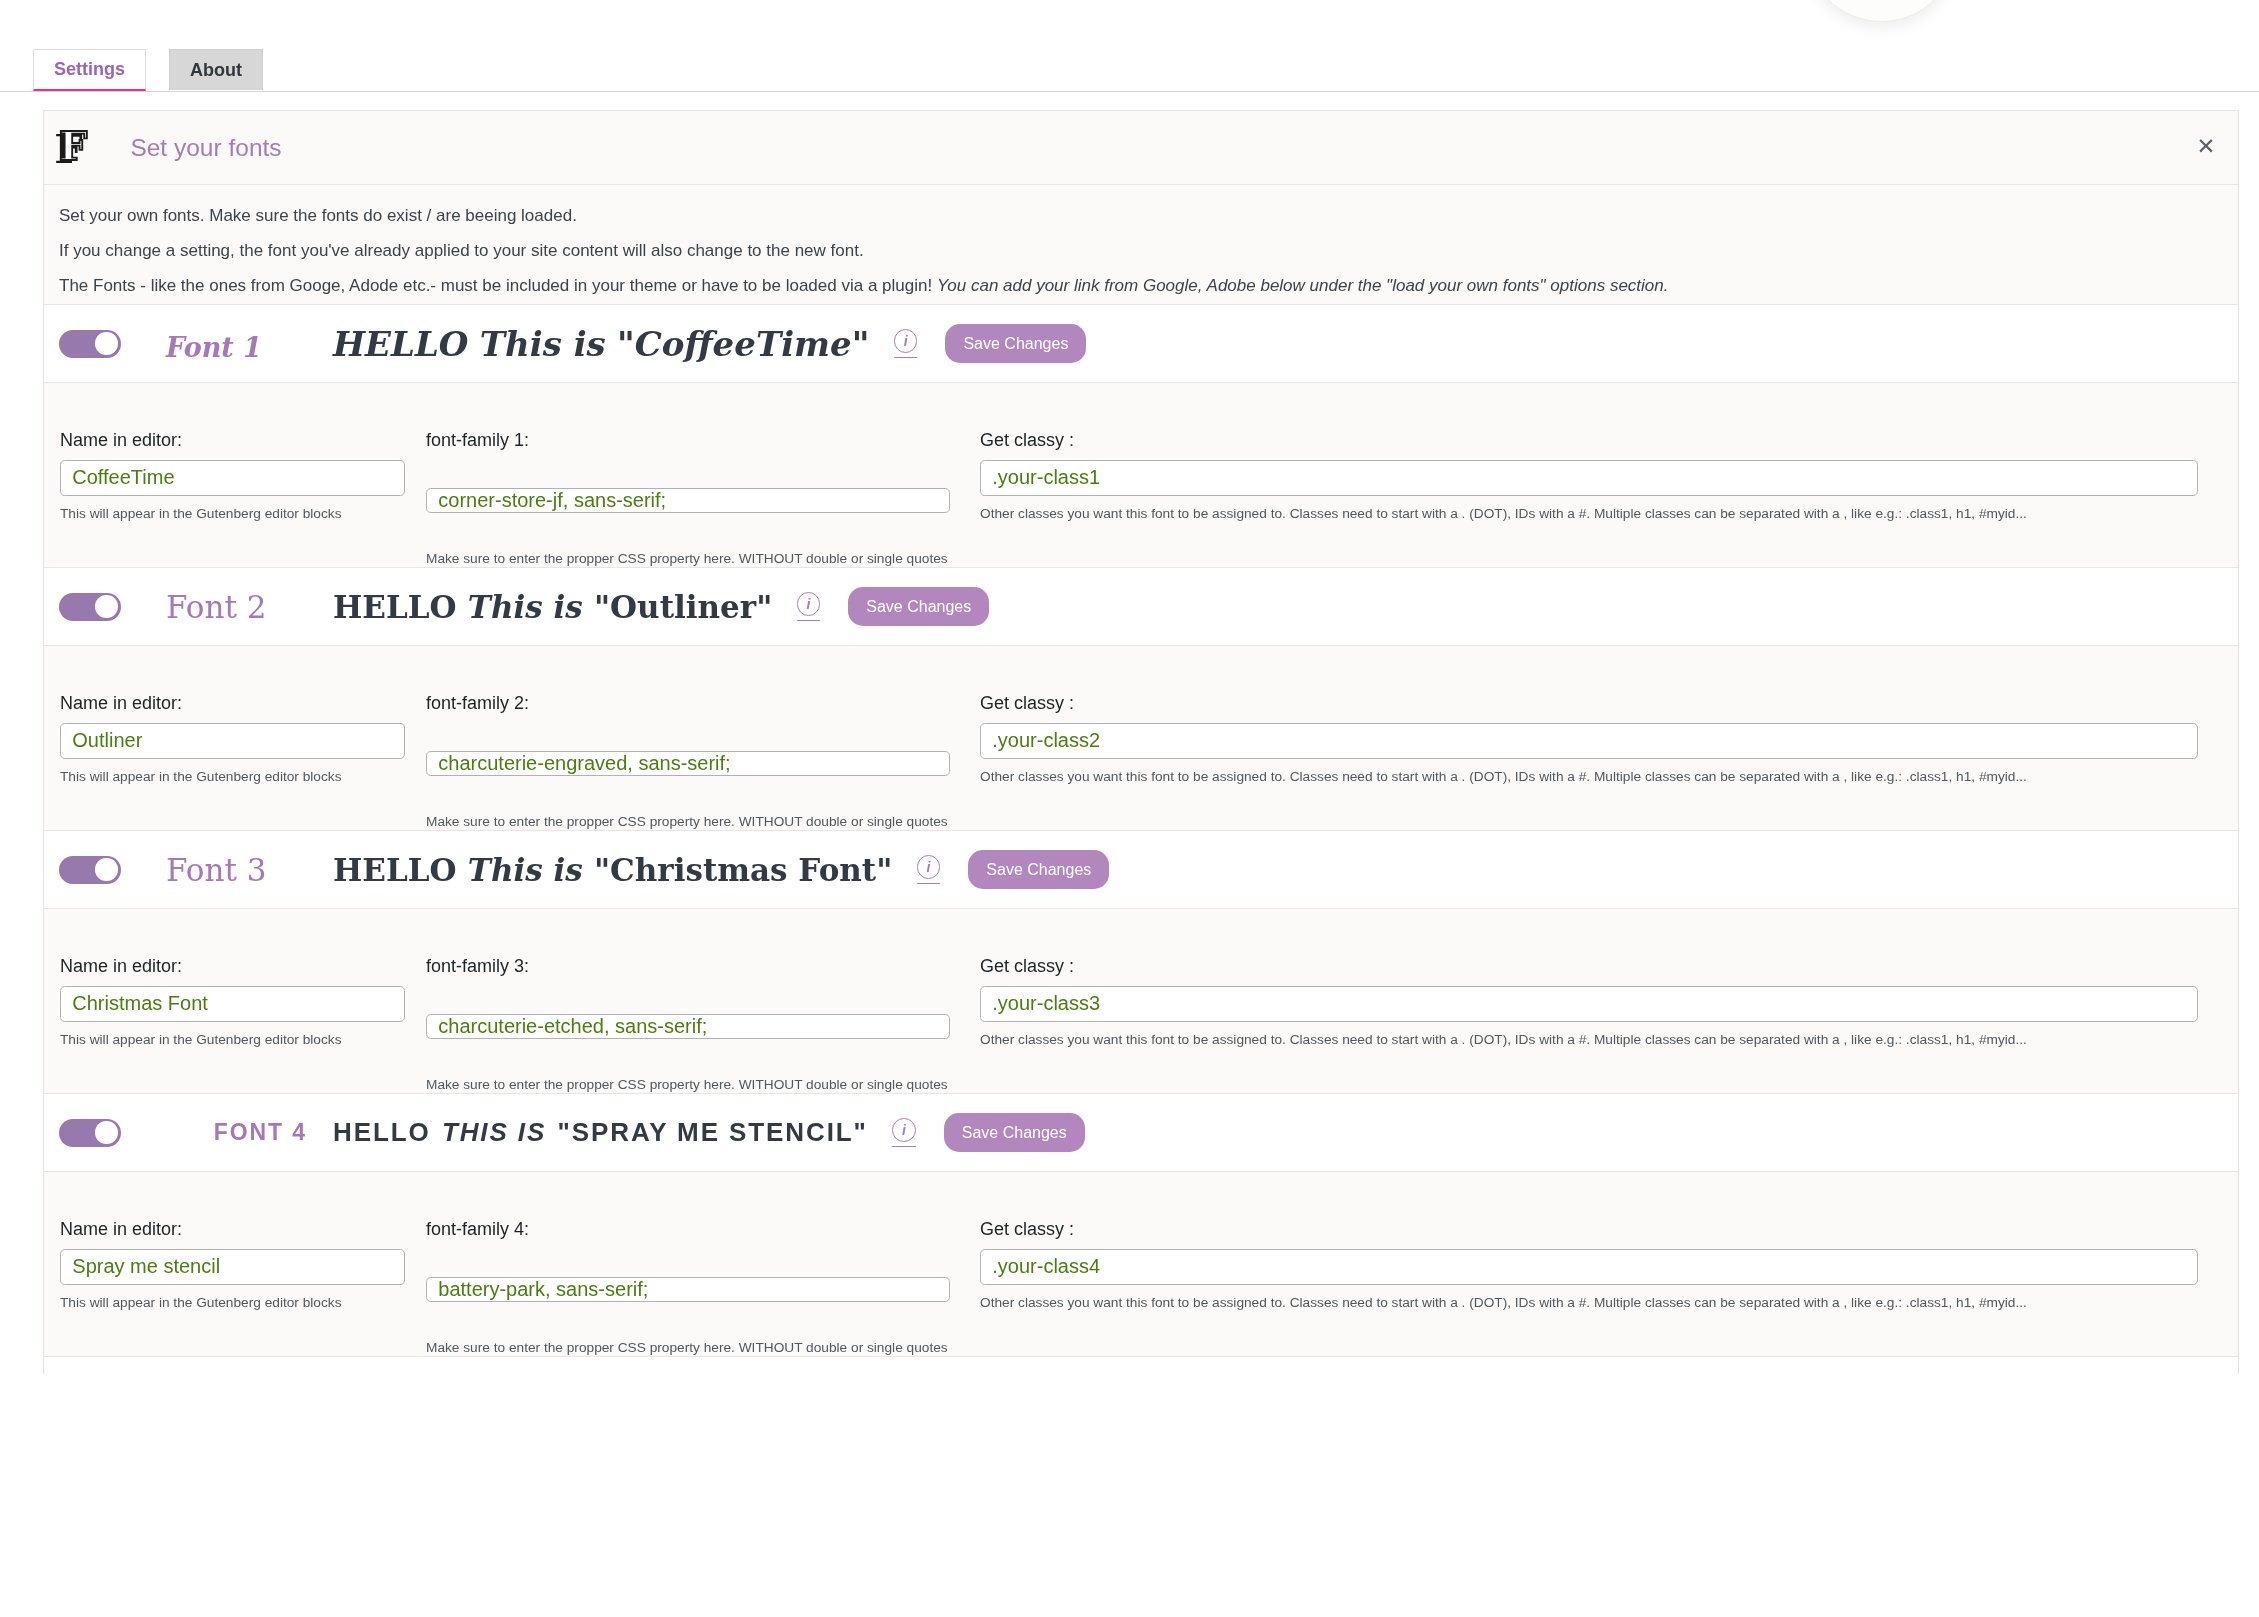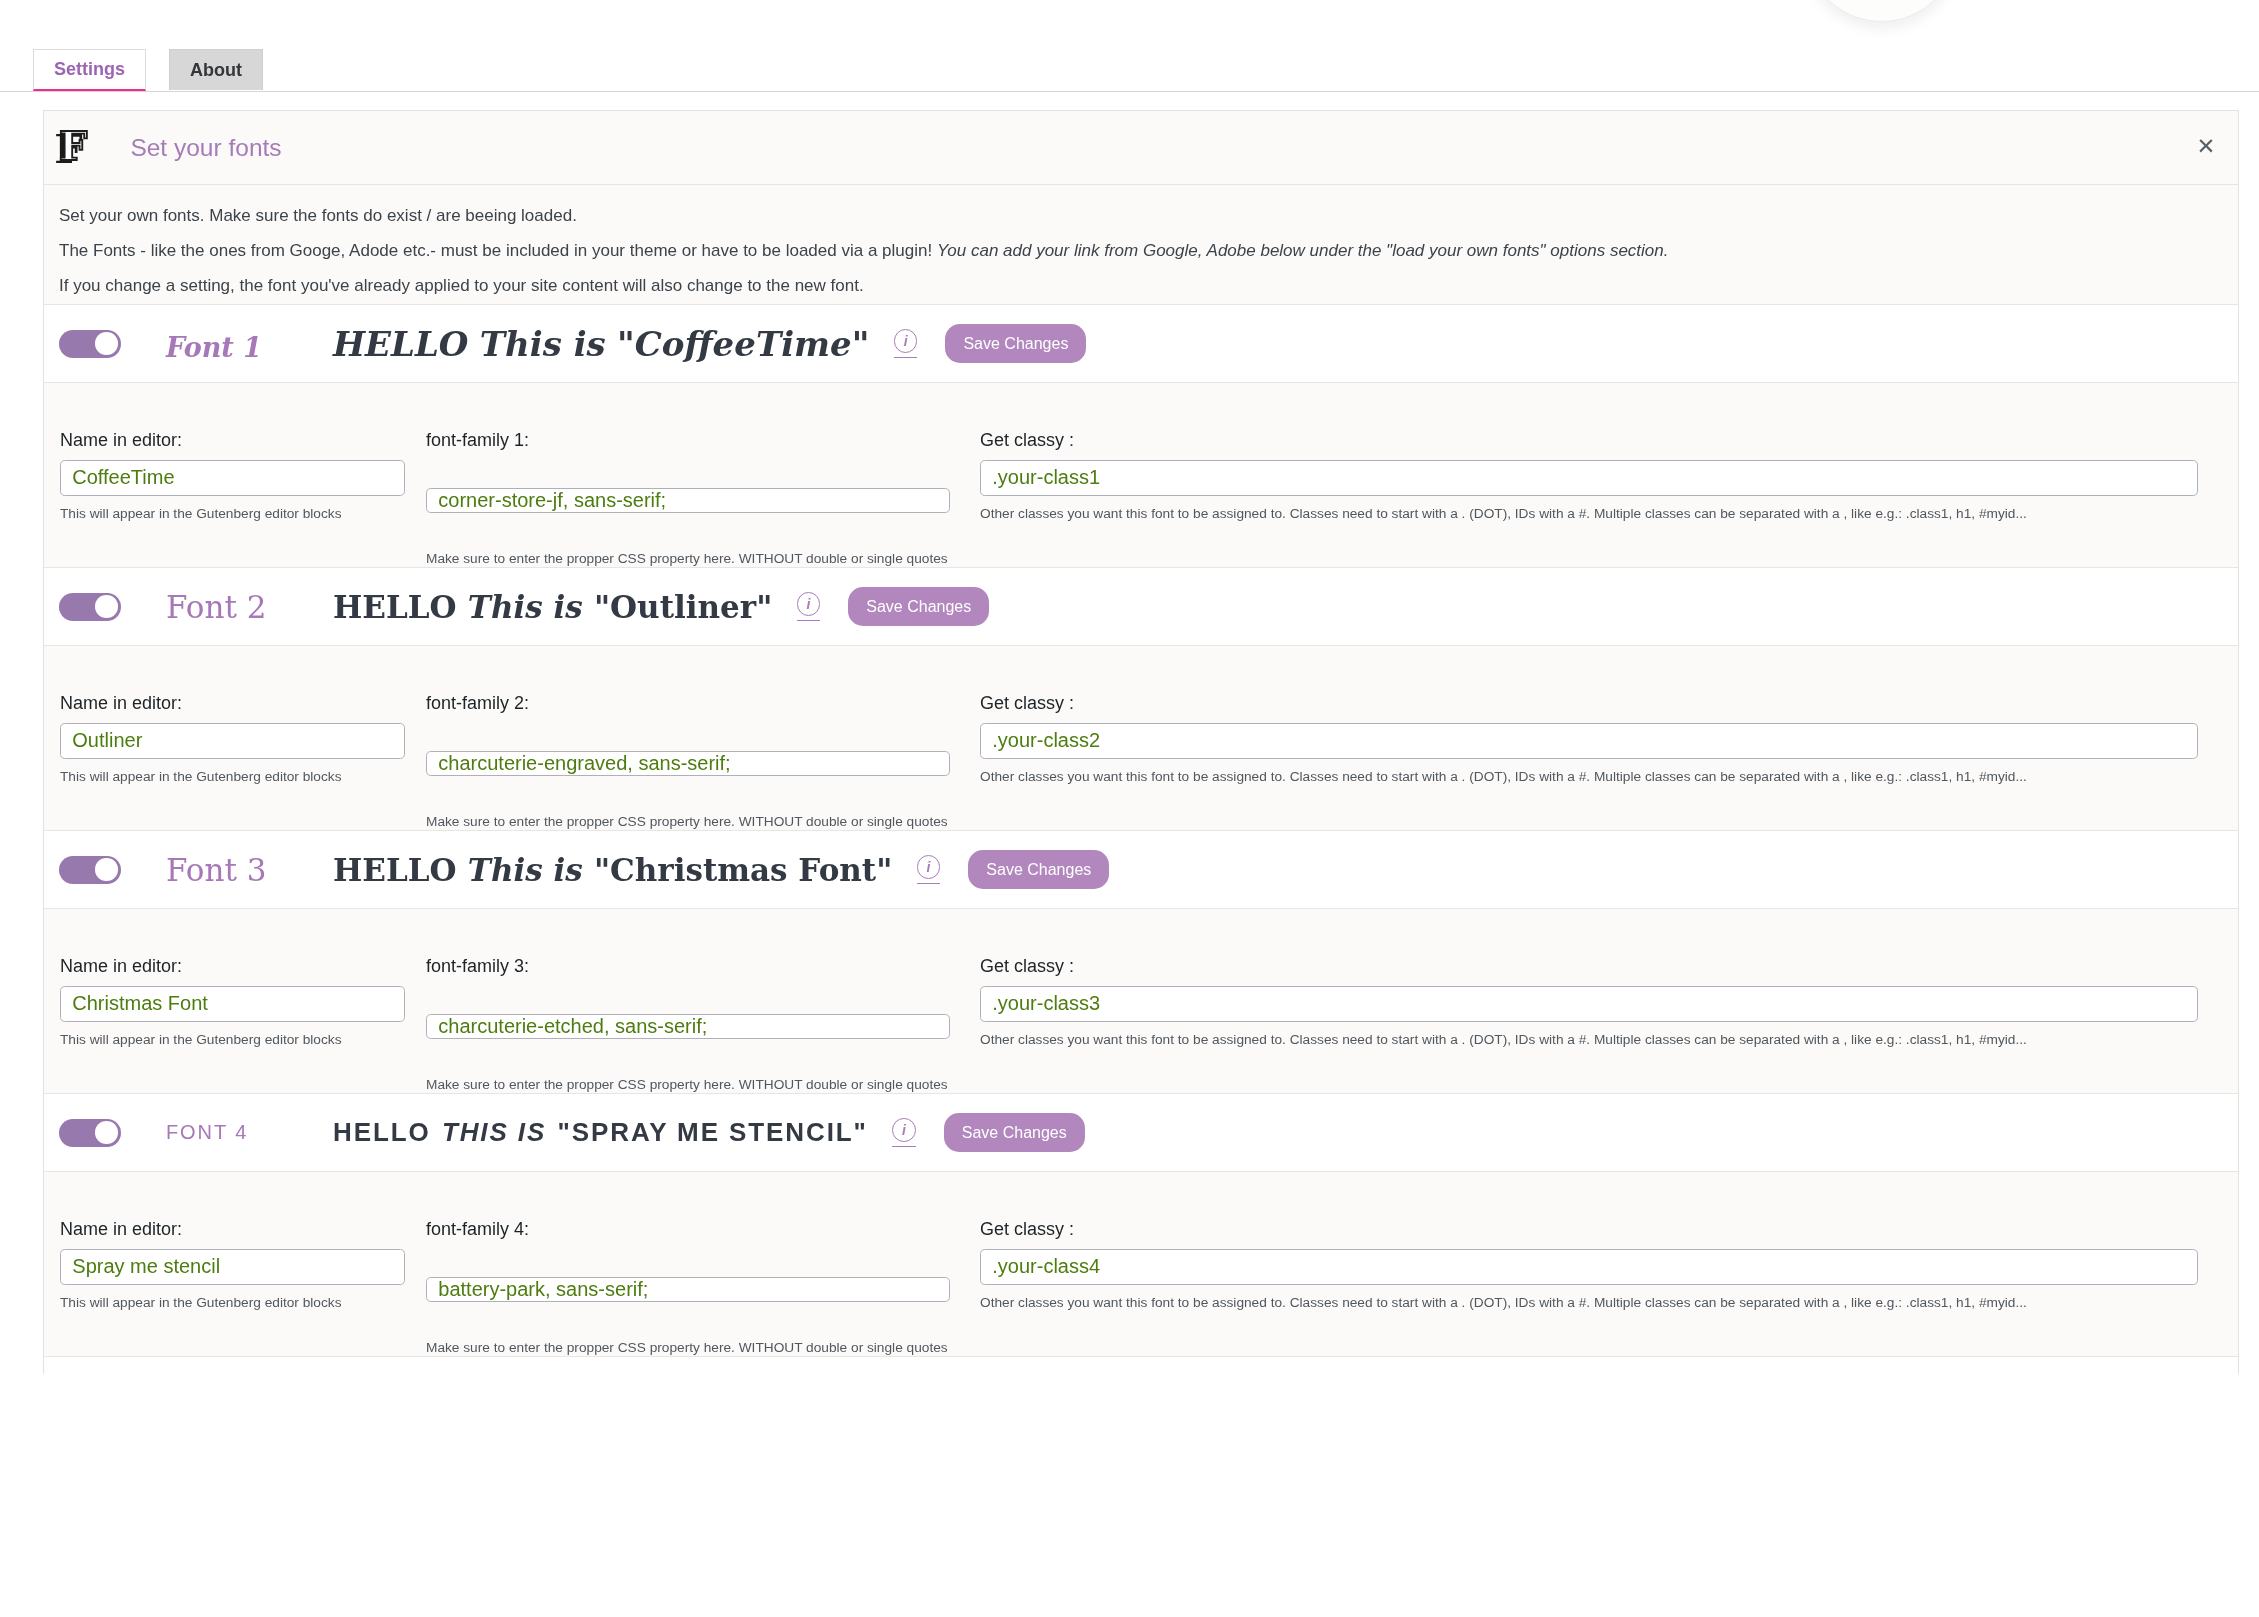--- a/index.html
+++ b/index.html
@@ -33,21 +33,21 @@
   .desc .ital{font-style:italic;}
 
   
   .font-strip{height:79px;box-sizing:border-box;background:#ffffff;border-top:0.9px solid #e8e6e3;
     border-bottom:0.9px solid #e8e6e3;display:flex;align-items:center;padding:0 15px;}
   .toggle{position:relative;width:62px;height:28px;border-radius:15px;background:#9779ad;flex:0 0 auto;cursor:pointer;}
   .toggle .knob{position:absolute;left:36px;top:2.8px;width:22.6px;height:22.6px;border-radius:50%;background:#ffffff;}
   .font-label{margin-left:45px;width:141px;flex:0 0 auto;color:#a678b8;}
   .fl-1{font-family:"DejaVu Serif",serif;font-style:italic;font-weight:bold;font-size:27px;margin-top:8px;}
   .fl-2,.fl-3{font-family:"DejaVu Serif",serif;font-size:31px;}
-  .fl-4{font-weight:normal;font-size:20px;letter-spacing:1.9px;}
+  .fl-4{font-weight:bold;font-size:23px;letter-spacing:1.9px;text-align:right;}
   .preview{margin-left:26px;color:#333a44;white-space:nowrap;}
   .preview span{margin-right:11.3px;}
   .pv-1{font-family:"DejaVu Serif",serif;font-style:italic;font-weight:bold;font-size:34px;}
   .pv-2,.pv-3{font-family:"DejaVu Serif",serif;font-weight:bold;font-size:31px;}
   .pv-2 .pv-mid,.pv-3 .pv-mid{font-style:italic;}
   .pv-4{font-weight:800;font-size:26px;letter-spacing:1.9px;}
   .pv-4 .pv-mid{font-style:italic;}
   .info-wrap{display:inline-block;margin:0 0 0 13px;padding-bottom:3.8px;border-bottom:1.9px solid #a87cb8;cursor:pointer;}
   .info-circle{display:flex;align-items:center;justify-content:center;width:21.7px;height:21.7px;border:1.9px solid #a87cb8;
     border-radius:50%;color:#a87cb8;font-size:14px;font-style:italic;font-weight:bold;}
@@ -82,22 +82,22 @@
   <div class="panel">
 
     <div class="panel-header">
       <span class="logo-f">F</span>
       <span class="panel-title">Set your fonts</span>
       <span class="panel-close">✕</span>
     </div>
 
     <div class="desc">
       <p>Set your own fonts. Make sure the fonts do exist / are beeing loaded.</p>
+      <p>If you change a setting, the font you've already applied to your site content will also change to the new font.</p>
       <p><span>The Fonts - like the ones from Googe, Adode etc.- must be included in your theme or have to be loaded via a plugin! </span><span class="ital">You can add your link from Google, Adobe below under the "load your own fonts" options section.</span></p>
-      <p>If you change a setting, the font you've already applied to your site content will also change to the new font.</p>
     </div>
 
     <div class="font-strip">
       <div class="toggle">
           <div class="knob"></div>
         </div>
       <div class="font-label fl-1">Font 1</div>
       <div class="preview pv-1">
         <span class="pv-hello">HELLO</span><span class="pv-mid">This is</span><span class="pv-name">"CoffeeTime"</span>
       </div>

